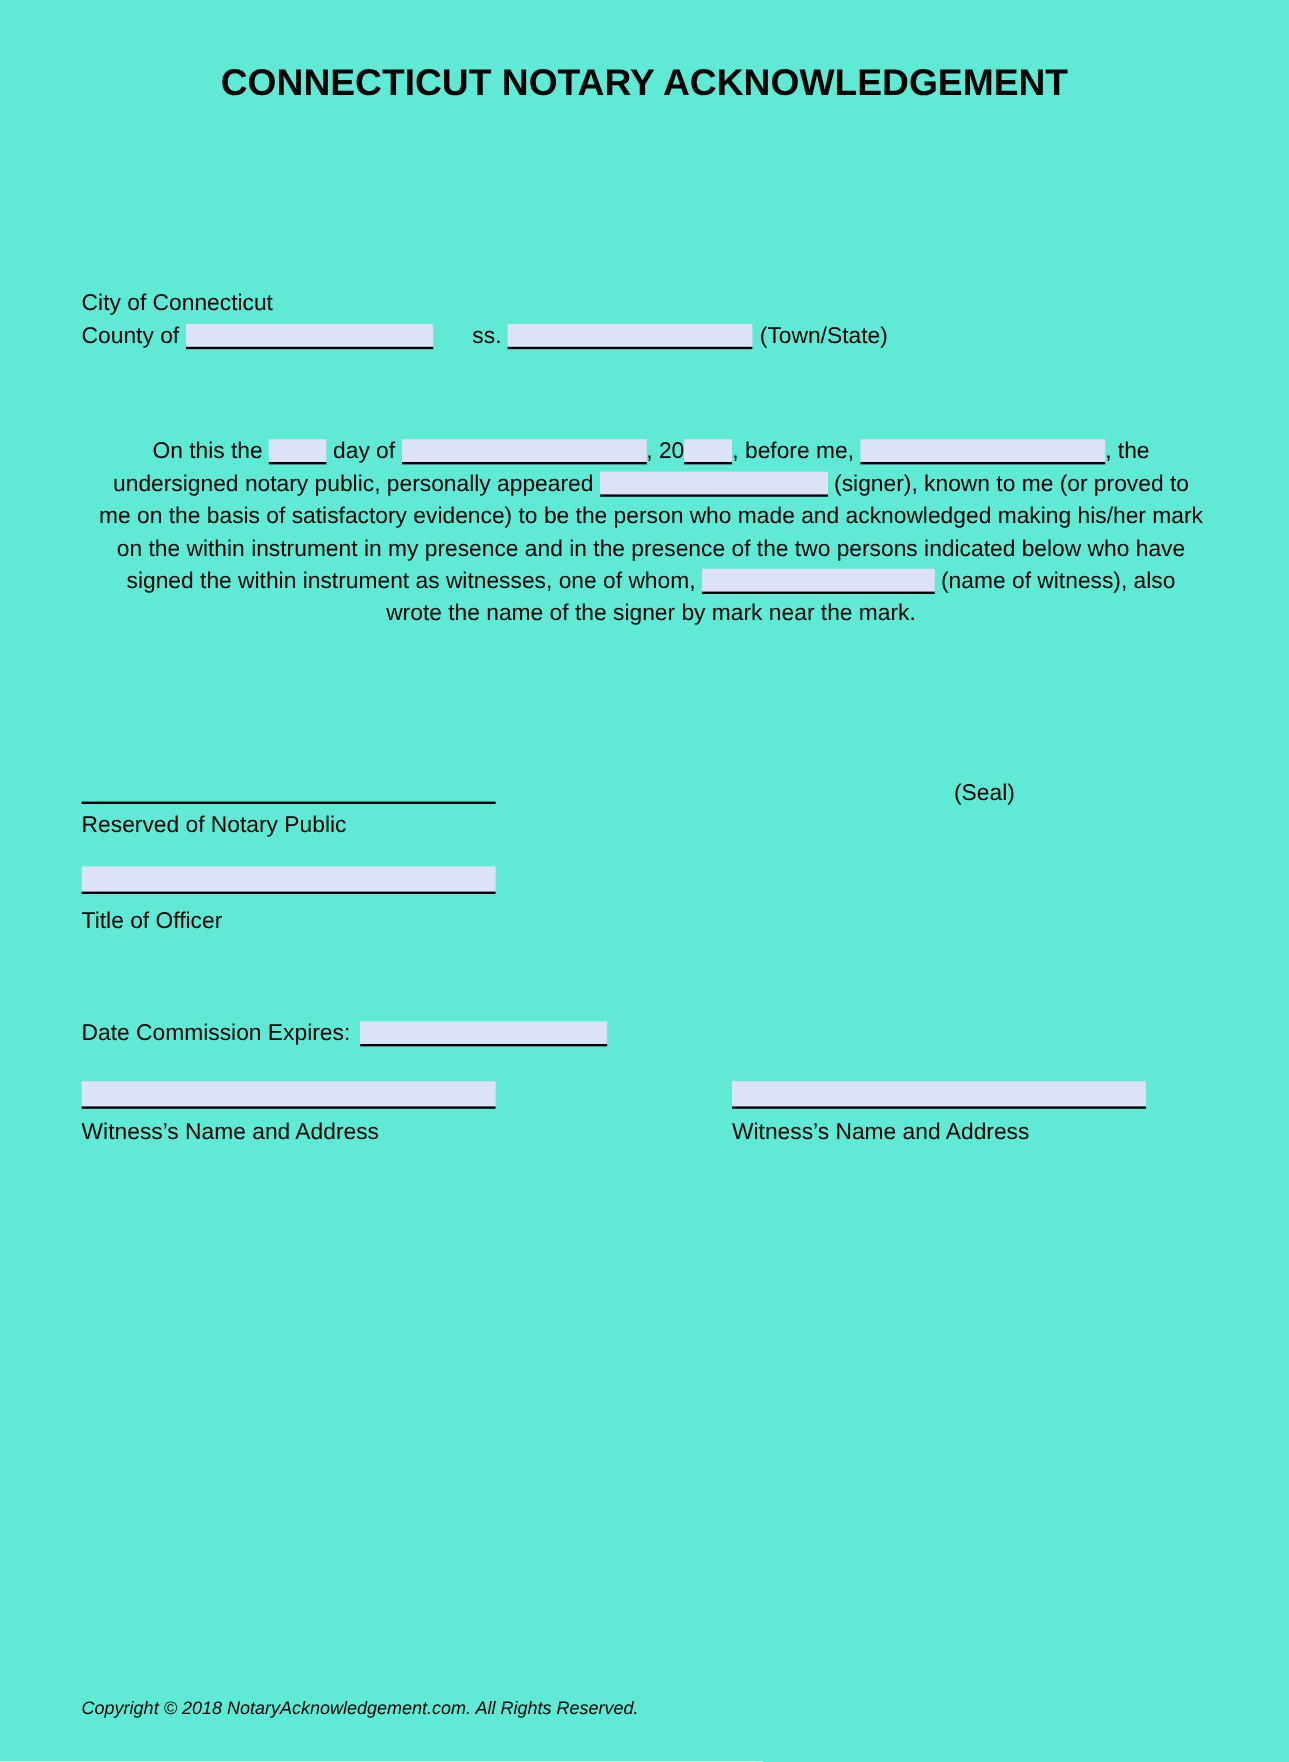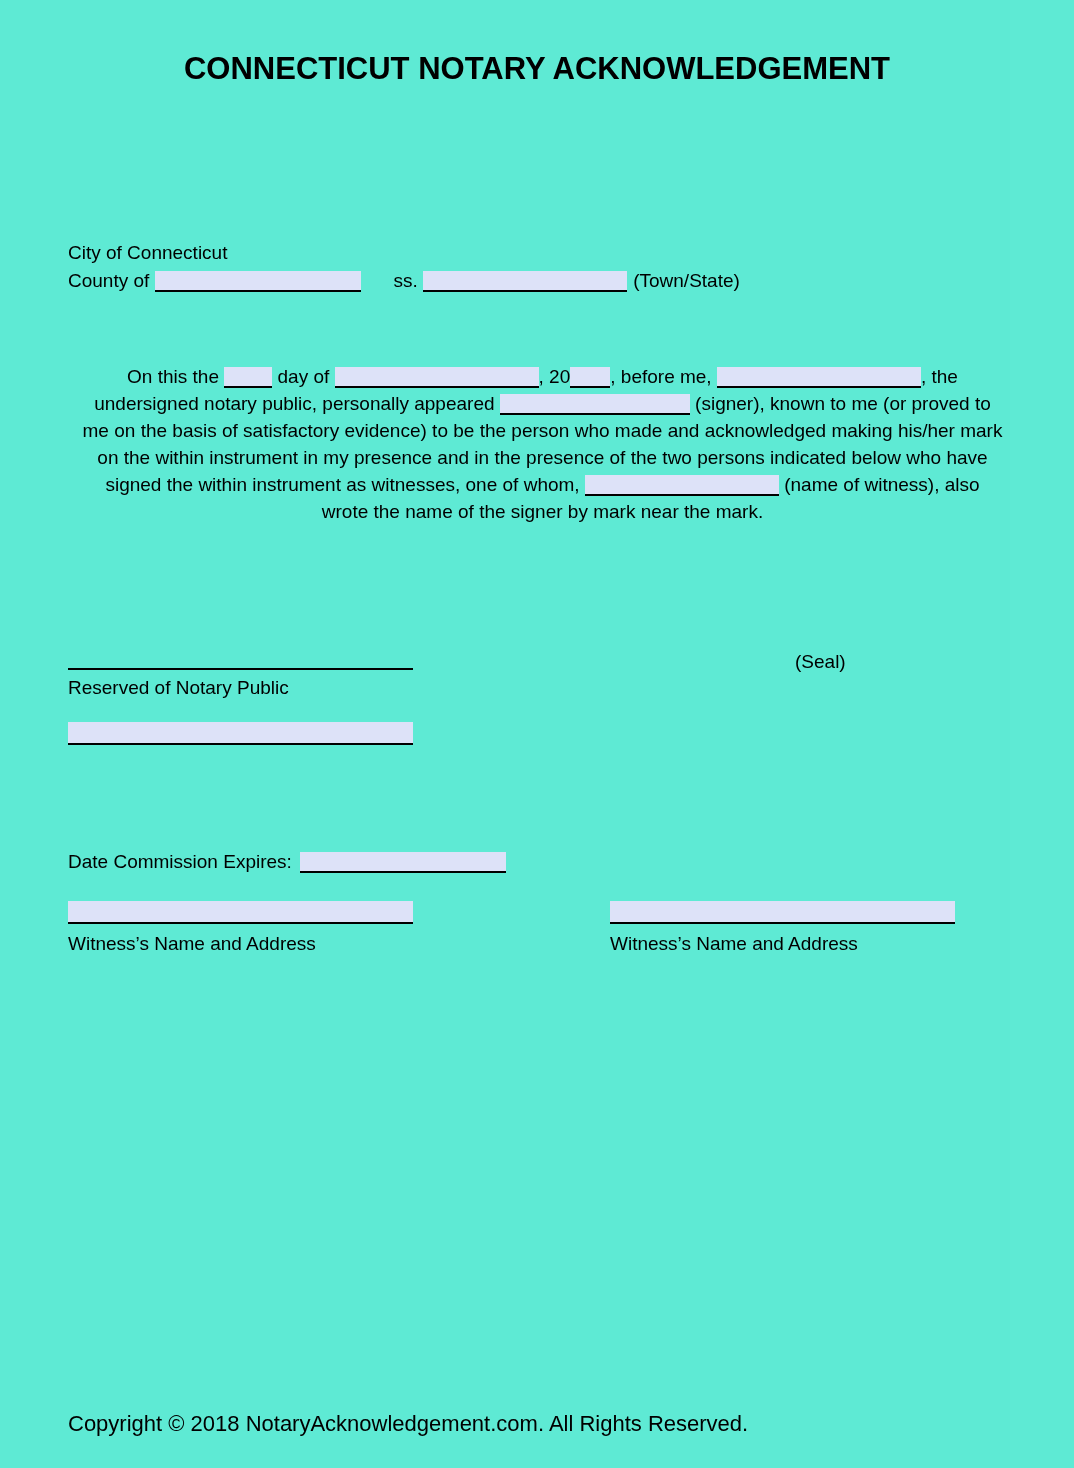--- a/index.html
+++ b/index.html
@@ -111,21 +111,22 @@
     gap: 32px;
   }
   .witness-col { width: 345px; }
   .witness-col + .witness-col { margin-left: 165px; }
   .witness-label { margin-top: 6px; }
 
   .footer {
     position: absolute;
     top: 1410px;
     left: 68px;
-    font-size: 22px;
+    font-size: 15px;
+    font-style: italic;
   }
 </style>
 </head>
 <body>
 
 <div class="page">
 
   <div class="title-block">
     <div>CONNECTICUT NOTARY ACKNOWLEDGEMENT</div>
   </div>
@@ -139,20 +140,21 @@
 
   <div class="seal">(Seal)</div>
 
   <div class="sig-block">
     <div class="sig-line"></div>
     <div class="sig-label">Reserved of Notary Public</div>
   </div>
 
   <div class="officer-block">
     <div class="block-field"></div>
+    <div class="officer-label">Title of Officer</div>
   </div>
 
   <div class="commission-block"><span>Date Commission Expires:</span><span class="blank w206"></span></div>
 
   <div class="witness-block">
     <div class="witness-col">
       <div class="block-field"></div>
       <div class="witness-label">Witness’s Name and Address</div>
     </div>
     <div class="witness-col">

